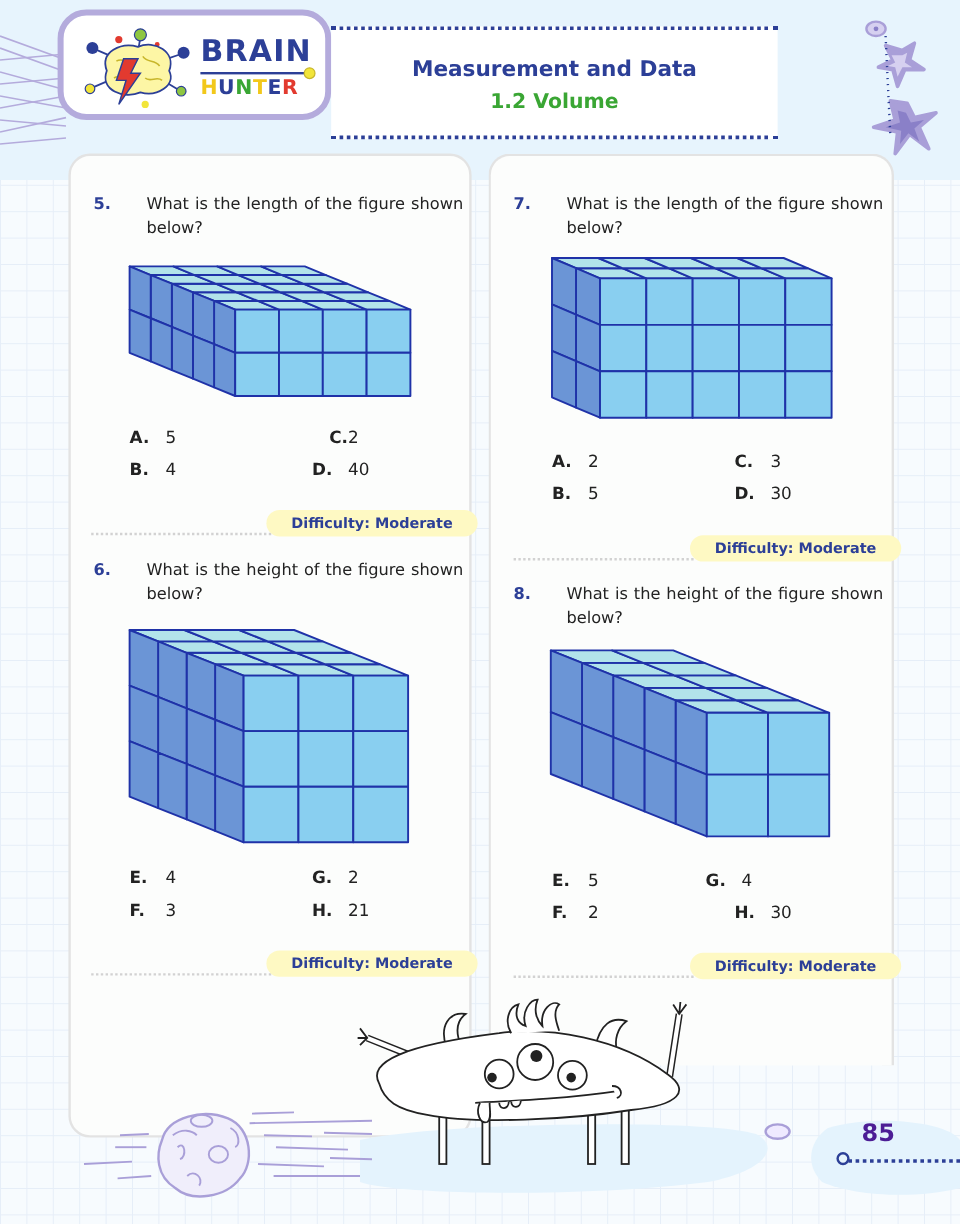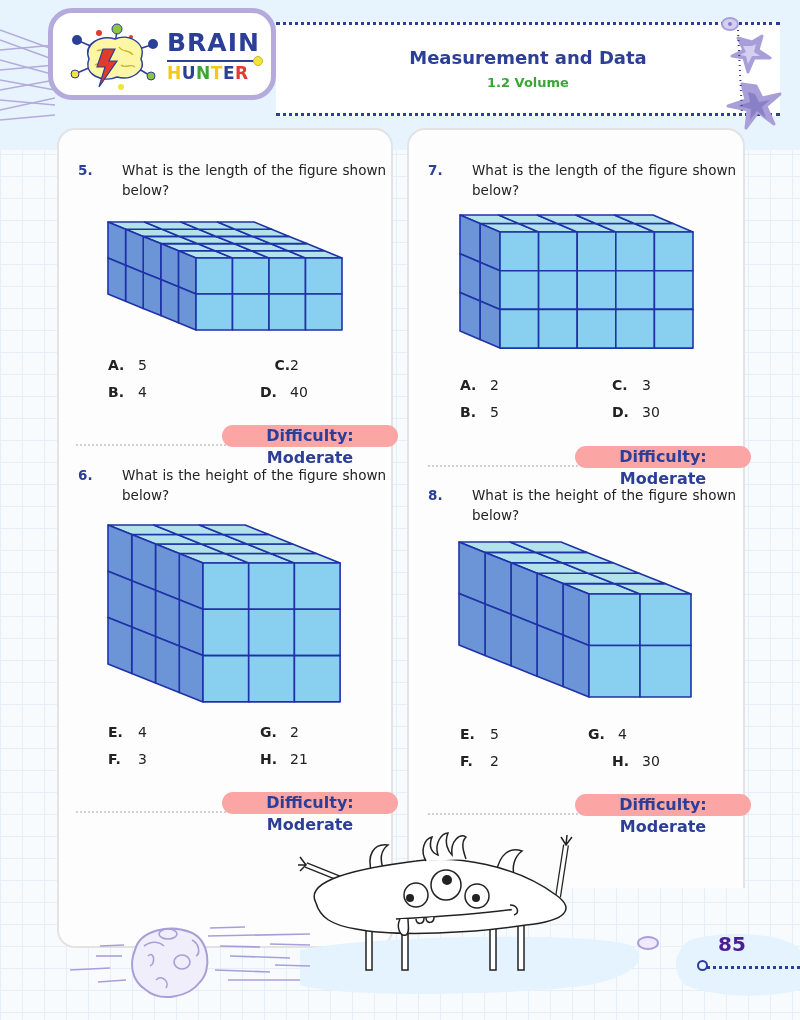--- a/index.html
+++ b/index.html
@@ -28,53 +28,53 @@
     font-family: "DejaVu Sans", sans-serif; font-weight: bold; font-size: 25px;
     color: #2c3f97; letter-spacing: 1px;
   }
   .logo-rule { position: absolute; left: 114px; top: 47px; width: 88px; height: 2px; background: #2c3f97; }
   .logo-dot { position: absolute; left: 200px; top: 43px; width: 8px; height: 8px; border-radius: 50%; background: #f2e53a; border: 1px solid #c8b62b; }
   .logo-hunter {
     position: absolute; left: 114px; top: 50px;
     font-family: "DejaVu Sans", sans-serif; font-weight: bold; font-size: 17px; letter-spacing: 0.5px;
   }
   .title-panel {
-    position: absolute; left: 276px; top: 22px; width: 504px; height: 94px;
+    position: absolute; left: 276px; top: 22px; width: 372px; height: 94px;
     background: #ffffff;
     border-top: 3px dotted #2c3f97; border-bottom: 3px dotted #2c3f97;
     box-sizing: border-box;
   }
   .title-main {
     position: absolute; left: 0; right: 0; top: 22px; text-align: center;
     font-family: "DejaVu Sans", sans-serif; font-weight: bold; font-size: 18px; color: #2c3f97;
   }
   .title-sub {
     position: absolute; left: 0; right: 0; top: 50px; text-align: center;
-    font-family: "DejaVu Sans", sans-serif; font-weight: bold; font-size: 13px; color: #3aa634;
+    font-family: "DejaVu Sans", sans-serif; font-weight: bold; font-size: 17px; color: #3aa634;
   }
   .stars { position: absolute; left: 700px; top: 14px; }
   .card {
     position: absolute; background: #fcfdfc; border: 2px solid #e3e3e3; border-radius: 18px;
     box-sizing: border-box;
   }
   .card-left { left: 57px; top: 128px; width: 336px; height: 820px; }
   .card-right { left: 407px; top: 128px; width: 338px; height: 760px; border-bottom: none; border-radius: 18px 18px 0 0; }
   .q {
     position: absolute; font-family: "DejaVu Sans", sans-serif; font-size: 13.5px; color: #222;
     line-height: 20px;
   }
   .q-num { position: absolute; left: 0; top: 0; font-weight: bold; color: #2c3f97; }
   .q-text { position: absolute; left: 44px; top: 0; width: 264px; text-align: justify; text-align-last: left; }
   .opt { position: absolute; font-family: "DejaVu Sans", sans-serif; font-size: 14px; color: #222; }
   .opt-letter { font-weight: bold; display: inline-block; width: 30px; }
   .divider { position: absolute; height: 0; border-top: 2px dotted #d2d2d2; }
   .badge {
     position: absolute; height: 22px; line-height: 22px; padding: 0 18px;
-    background: #fca5a5; border-radius: 11px;
-    font-family: "DejaVu Sans", sans-serif; font-weight: bold; font-size: 16px; color: #2c3f97;
+    background: #fef9c3; border-radius: 11px;
+    font-family: "DejaVu Sans", sans-serif; font-weight: bold; font-size: 12px; color: #2c3f97;
     box-sizing: border-box; width: 176px; text-align: center;
   }
   .figure { position: absolute; left: 0; top: 0; }
   .puddle { position: absolute; }
   .page-num {
     position: absolute; left: 718px; top: 932px;
     font-family: "DejaVu Sans", sans-serif; font-size: 20px; color: #4c1d95; font-weight: bold;
   }
   .page-line { position: absolute; left: 700px; top: 966px; width: 100px; border-top: 3px dotted #2c3f97; }
   .page-ring { position: absolute; left: 697px; top: 960px; width: 7px; height: 7px; border: 2px solid #2c3f97; border-radius: 50%; background: #e7f4fd; }

